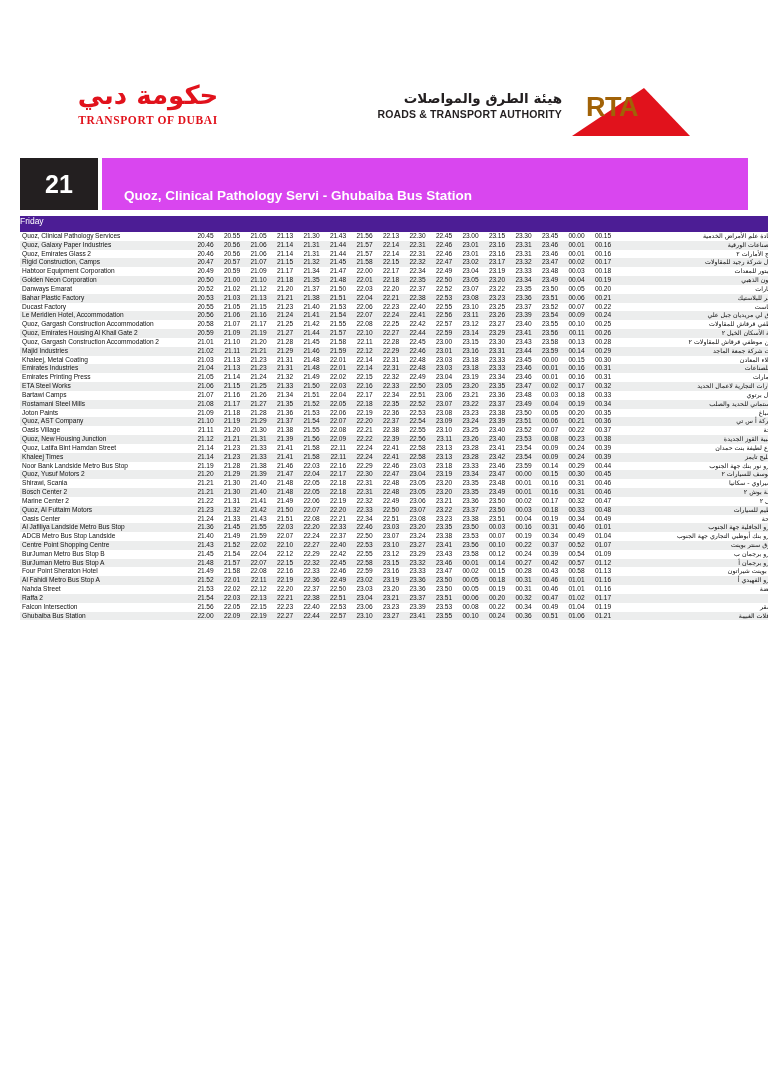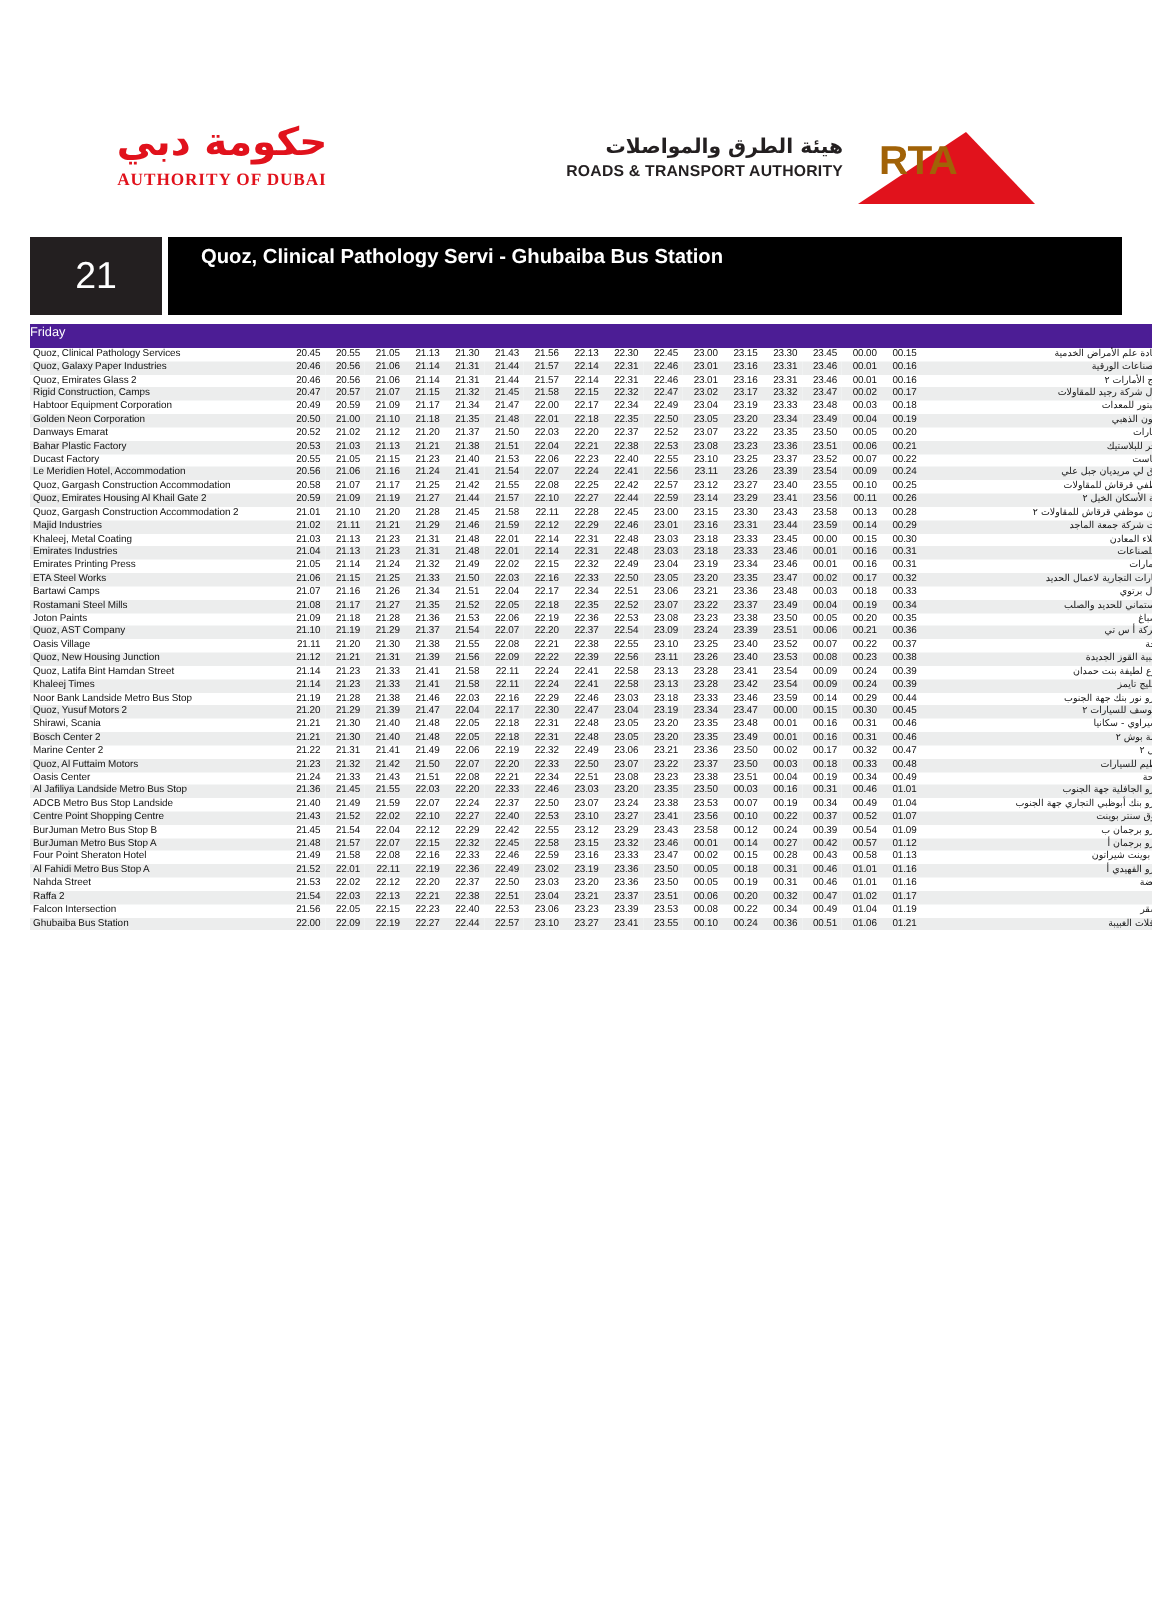--- a/index.html
+++ b/index.html
@@ -103,37 +103,37 @@
   
   .route-banner {
     position: absolute;
     left: 20px; top: 158px;
     width: 728px;
     height: 52px;
     display: flex;
     gap: 4px;
   }
   .route-number-box {
-    width: 88px;
+    width: 78px;
     background: #231f20;
     color: #fff;
     display: flex;
     align-items: center;
     justify-content: center;
     font-size: 25px;
-    font-weight: normal;
+    font-weight: bold;
   }
   .route-title-box {
     flex: 1;
-    background: #000000;
+    background: #d946ef;
     color: #fff;
     padding: 4px 4px 4px 22px;
     display: flex;
     flex-direction: column;
-    justify-content: space-between;
+    justify-content: flex-end;
   }
   .route-title-en {
     font-size: 13.5px;
     font-weight: bold;
     line-height: 1.4;
   }
   .route-title-ar {
     font-family: "DejaVu Sans", sans-serif;
     font-size: 13px;
     font-weight: bold;
@@ -205,21 +205,21 @@
 </style>
 </head>
 <body>
 
 <div class="page">
 
   <div class="brandbar">
 
     <div class="gov-logo">
       <div class="gov-logo-ar">حكومة دبي</div>
-      <div class="gov-logo-en">AUTHORITY OF DUBAI</div>
+      <div class="gov-logo-en">TRANSPORT OF DUBAI</div>
     </div>
 
     <div class="rta-block">
       <div class="rta-text">
         <div class="rta-text-ar">هيئة الطرق والمواصلات</div>
         <div class="rta-text-en">ROADS &amp; TRANSPORT AUTHORITY</div>
       </div>
       <div class="rta-logo">
         <svg width="118" height="56" viewBox="0 0 118 56" aria-hidden="true">
           <polygon points="0,50 72,2 118,50" fill="#e1121c"></polygon>

